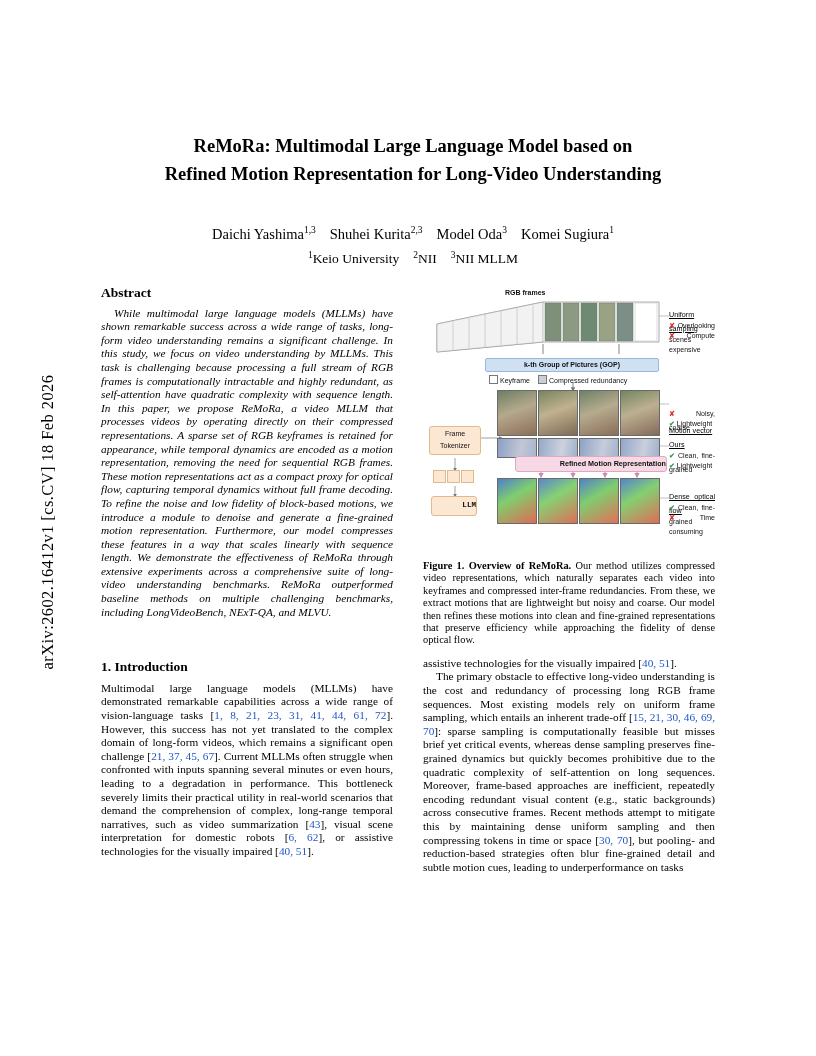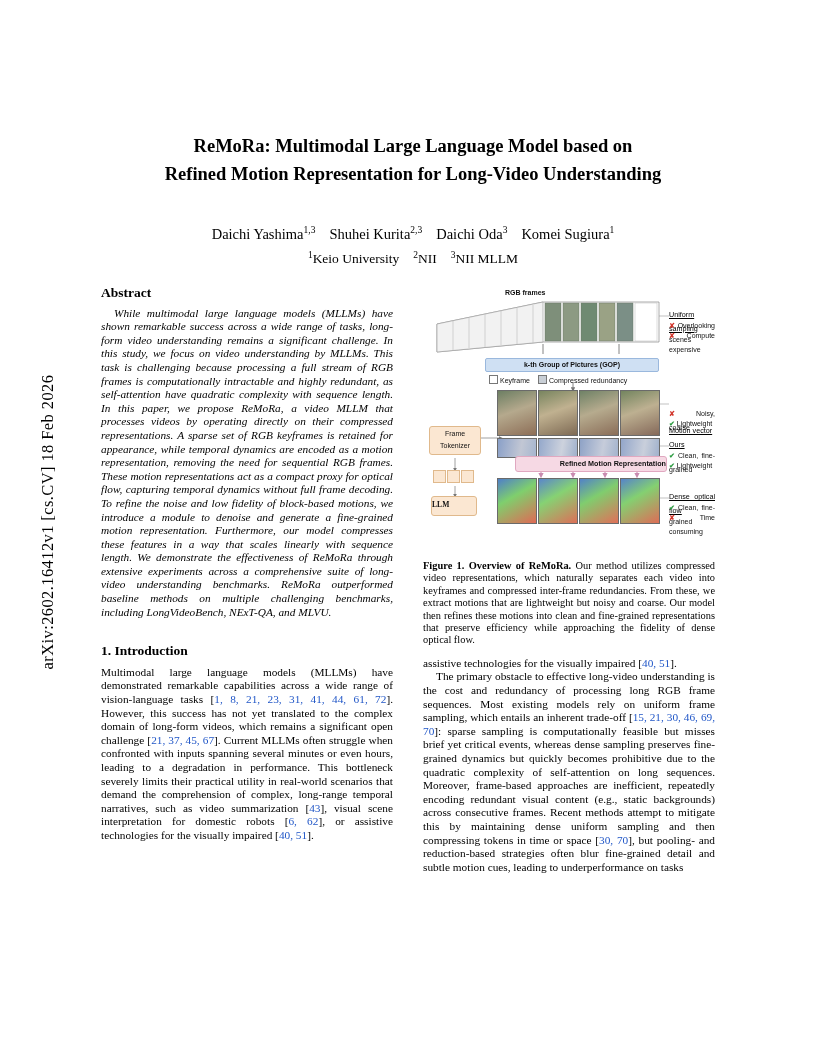--- a/index.html
+++ b/index.html
@@ -77,21 +77,21 @@
 
   h2.section-head {
     font-size: 13.5px;
     font-weight: bold;
     margin: 0 0 7px 0;
     text-align: left;
   }
   h2.sec-num {
     font-size: 13.5px;
     font-weight: bold;
-    margin: 0 0 8px 0;
+    margin: 16px 0 8px 0;
     text-align: left;
   }
   .abstract-body {
     font-style: italic;
     text-indent: 13px;
     margin: 0;
   }
   p.body {
     margin: 0;
     text-indent: 13px;
@@ -169,24 +169,24 @@
     font-family: "Liberation Sans", sans-serif;
     font-size: 7px;
     text-align: center;
     color: #111;
   }
   .llm-box {
     position: absolute;
     background: #fbe7d2;
     border: 1px solid #e0b98c;
     border-radius: 3px;
-    font-family: Liberation Serif, serif;
+    font-family: Liberation Mono, monospace;
     font-size: 7.6px;
     font-weight: bold;
-    text-align: left;
+    text-align: right;
     color: #111;
     line-height: 16px;
   }
   .frame {
     position: absolute;
     border: 1px solid #6a6a6a;
     background: #9aa7a0;
     overflow: hidden;
   }
   .legend-swatch {
@@ -202,21 +202,21 @@
 
   <div class="arxiv-stamp">arXiv:2602.16412v1  [cs.CV]  18 Feb 2026</div>
 
   <div class="title-block">
     <div class="paper-title">
       <div>ReMoRa: Multimodal Large Language Model based on</div>
       <div>Refined Motion Representation for Long-Video Understanding</div>
     </div>
 
     <div class="authors">
-      <span><span>Daichi Yashima</span><sup>1,3</sup></span><span class="affil-gap"></span><span><span>Shuhei Kurita</span><sup>2,3</sup></span><span class="affil-gap"></span><span><span>Daichi Oda</span><sup>3</sup></span><span class="affil-gap"></span><span><span>Komei Sugiura</span><sup>1</sup></span>
+      <span><span>Daichi Yashima</span><sup>1,3</sup></span><span class="affil-gap"></span><span><span>Shuhei Kurita</span><sup>2,3</sup></span><span class="affil-gap"></span><span><span>Model Oda</span><sup>3</sup></span><span class="affil-gap"></span><span><span>Komei Sugiura</span><sup>1</sup></span>
       <div class="affils">
         <span><sup>1</sup><span>Keio University</span></span><span class="affil-gap"></span><span><sup>2</sup><span>NII</span></span><span class="affil-gap"></span><span><sup>3</sup><span>NII MLLM</span></span>
       </div>
     </div>
   </div>
 
   <div class="col col-left">
     <h2 class="section-head">Abstract</h2>
     <p class="abstract-body">While multimodal large language models (MLLMs) have shown remarkable success across a wide range of tasks, long-form video understanding remains a significant challenge. In this study, we focus on video understanding by MLLMs. This task is challenging because processing a full stream of RGB frames is computationally intractable and highly redundant, as self-attention have quadratic complexity with sequence length. In this paper, we propose ReMoRa, a video MLLM that processes videos by operating directly on their compressed representations. A sparse set of RGB keyframes is retained for appearance, while temporal dynamics are encoded as a motion representation, removing the need for sequential RGB frames. These motion representations act as a compact proxy for optical flow, capturing temporal dynamics without full frame decoding. To refine the noise and low fidelity of block-based motions, we introduce a module to denoise and generate a fine-grained motion representation. Furthermore, our model compresses these features in a way that scales linearly with sequence length. We demonstrate the effectiveness of ReMoRa through extensive experiments across a comprehensive suite of long-video understanding benchmarks. ReMoRa outperformed baseline methods on multiple challenging benchmarks, including LongVideoBench, NExT-QA, and MLVU.</p>
 

